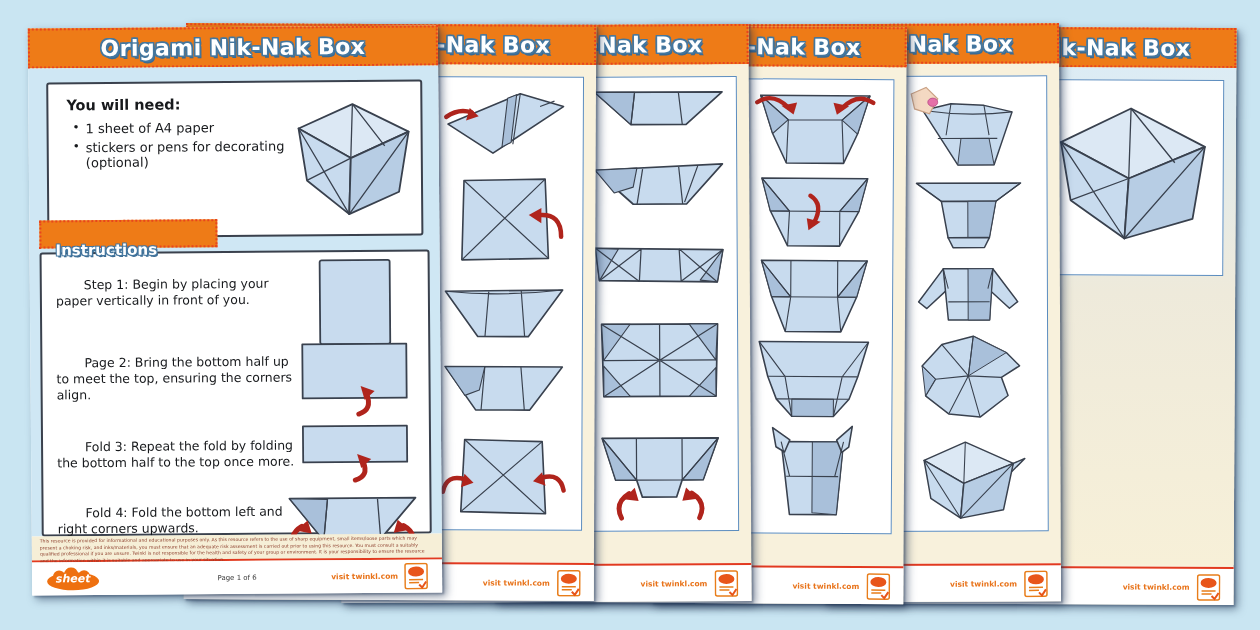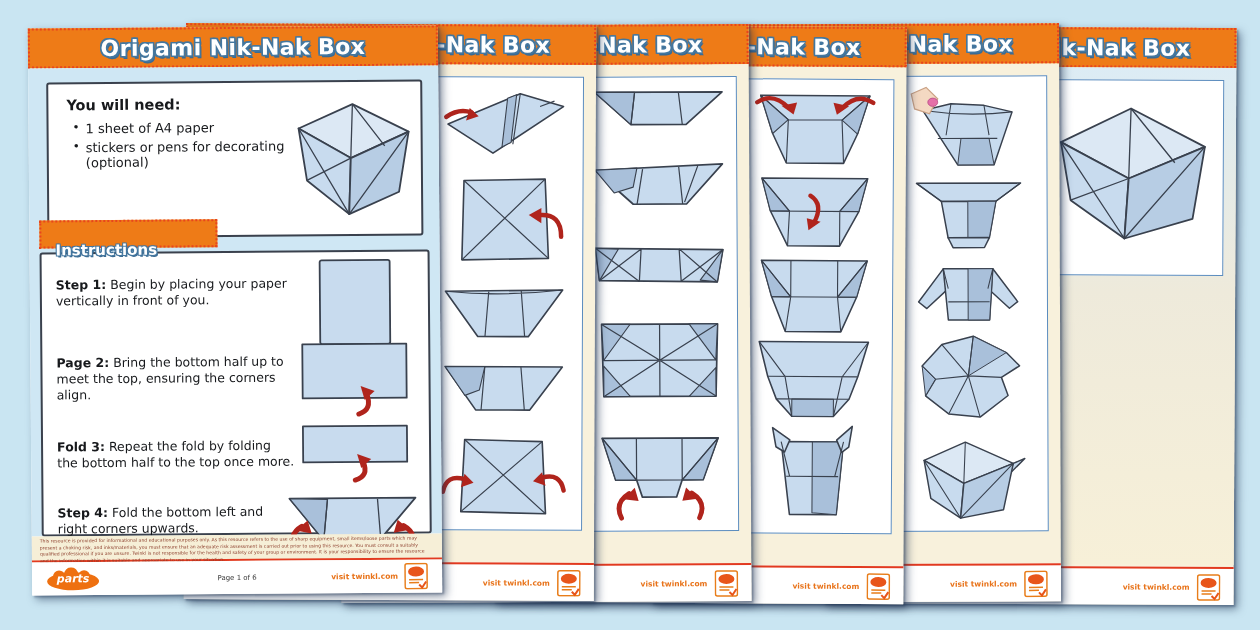--- a/index.html
+++ b/index.html
@@ -30,21 +30,21 @@
   .need-art{position:absolute;right:4px;top:4px;}
 
   .instr-banner{position:absolute;left:10px;top:152px;width:178px;height:28px;background:#ee7b17;
     border:2px dotted #e8441e;box-sizing:border-box;display:flex;align-items:center;
     padding-left:14px;z-index:3;}
   .instr-title{font-weight:bold;font-size:15px;color:#fff;
     text-shadow:-1px -1px 0 #44779f,1px -1px 0 #44779f,-1px 1px 0 #44779f,1px 1px 0 #44779f,1.5px 2px 0 #3a6b94;margin-top:32px;}
 
   .steps-box{left:10px;top:184px;width:390px;height:284px;}
   .step{position:absolute;left:14px;width:238px;font-size:12.5px;line-height:1.28;color:#17191c;}
-  .step b{font-weight:bold;}
+  .step b{font-weight:normal;margin-left:28px;}
   .sd{position:absolute;}
 
   .disclaimer{position:absolute;left:0;right:0;bottom:33px;height:26px;background:#f6efd7;
     border-bottom:2px solid #e23a20;box-sizing:border-box;padding:2px 8px 0 8px;}
   .disclaimer p{margin:0;font-size:4.6px;line-height:1.45;color:#8a3a28;}
   .p1-footer{position:absolute;left:0;right:0;bottom:0;height:33px;background:#fff;
     display:flex;align-items:center;padding:0 14px;box-sizing:border-box;}
   .logo{position:relative;width:54px;height:24px;}
   .logo-text{position:absolute;inset:0;display:flex;align-items:center;justify-content:center;
     color:#fff;font-style:italic;font-weight:bold;font-size:11px;}
@@ -341,21 +341,21 @@
         </p>
         <p class="step" style="top:88px">
           <b>Page 2:</b>
           <span>Bring the bottom half up to meet the top, ensuring the corners align.</span>
         </p>
         <p class="step" style="top:172px">
           <b>Fold 3:</b>
           <span>Repeat the fold by folding the bottom half to the top once more.</span>
         </p>
         <p class="step" style="top:238px">
-          <b>Step 4:</b>
+          <b>Fold 4:</b>
           <span>Fold the bottom left and right corners upwards.</span>
         </p>
 
         <svg class="sd" style="right:32px;top:4px" width="82" height="92" viewBox="0 0 82 92">
           <rect class="pp" x="6" y="4" width="70" height="84" rx="2"></rect>
         </svg>
         <svg class="sd" style="right:18px;top:88px" width="112" height="78" viewBox="0 0 112 78">
           <rect class="pp" x="4" y="4" width="104" height="54"></rect>
           <path class="ar" d="M60,74 Q74,70 68,54"></path>
             <polygon class="ah" points="62,46 76,51 66,60"></polygon>
@@ -382,21 +382,21 @@
     </div>
 
     <div class="p1-footer">
       <div class="logo">
         <svg width="54" height="24" viewBox="0 0 54 24">
           <ellipse cx="27" cy="14" rx="26" ry="9" fill="#ee7010"></ellipse>
           <circle cx="13" cy="9" r="6" fill="#ee7010"></circle>
           <circle cx="25" cy="7" r="7" fill="#ee7010"></circle>
           <circle cx="38" cy="9" r="6" fill="#ee7010"></circle>
         </svg>
-        <span class="logo-text">parts</span>
+        <span class="logo-text">sheet</span>
       </div>
       <span class="page-ind">Page 1 of 6</span>
       <div class="visit-group">
         <span class="visit">visit twinkl.com</span>
         <svg width="24" height="27" viewBox="0 0 24 27">
           <rect x="1" y="1" width="22" height="25" rx="2" fill="#fff" stroke="#e87d1a" stroke-width="1.5"></rect>
           <ellipse cx="12" cy="9" rx="8" ry="5" fill="#e8551a"></ellipse>
           <path d="M5,17 h14 M5,20 h10" stroke="#e87d1a" stroke-width="1.5"></path>
           <path d="M15,22 l3,3 l4,-6" stroke="#e8551a" stroke-width="2" fill="none"></path>
         </svg>

